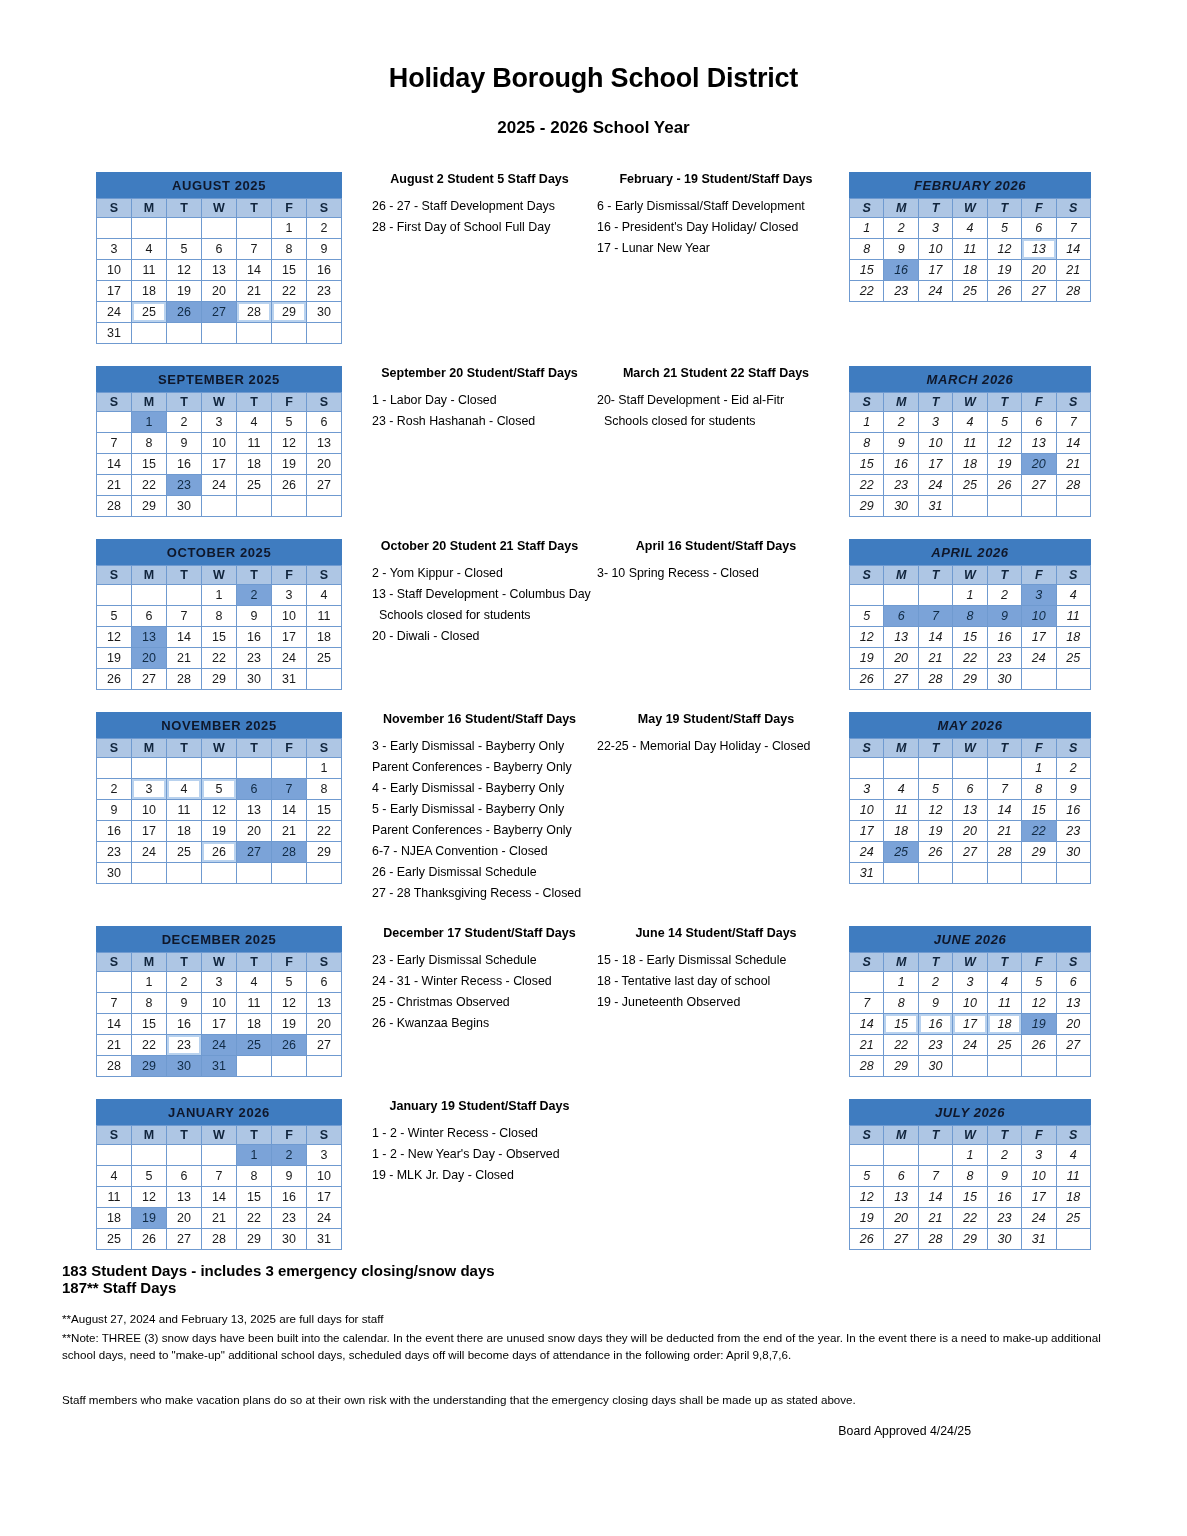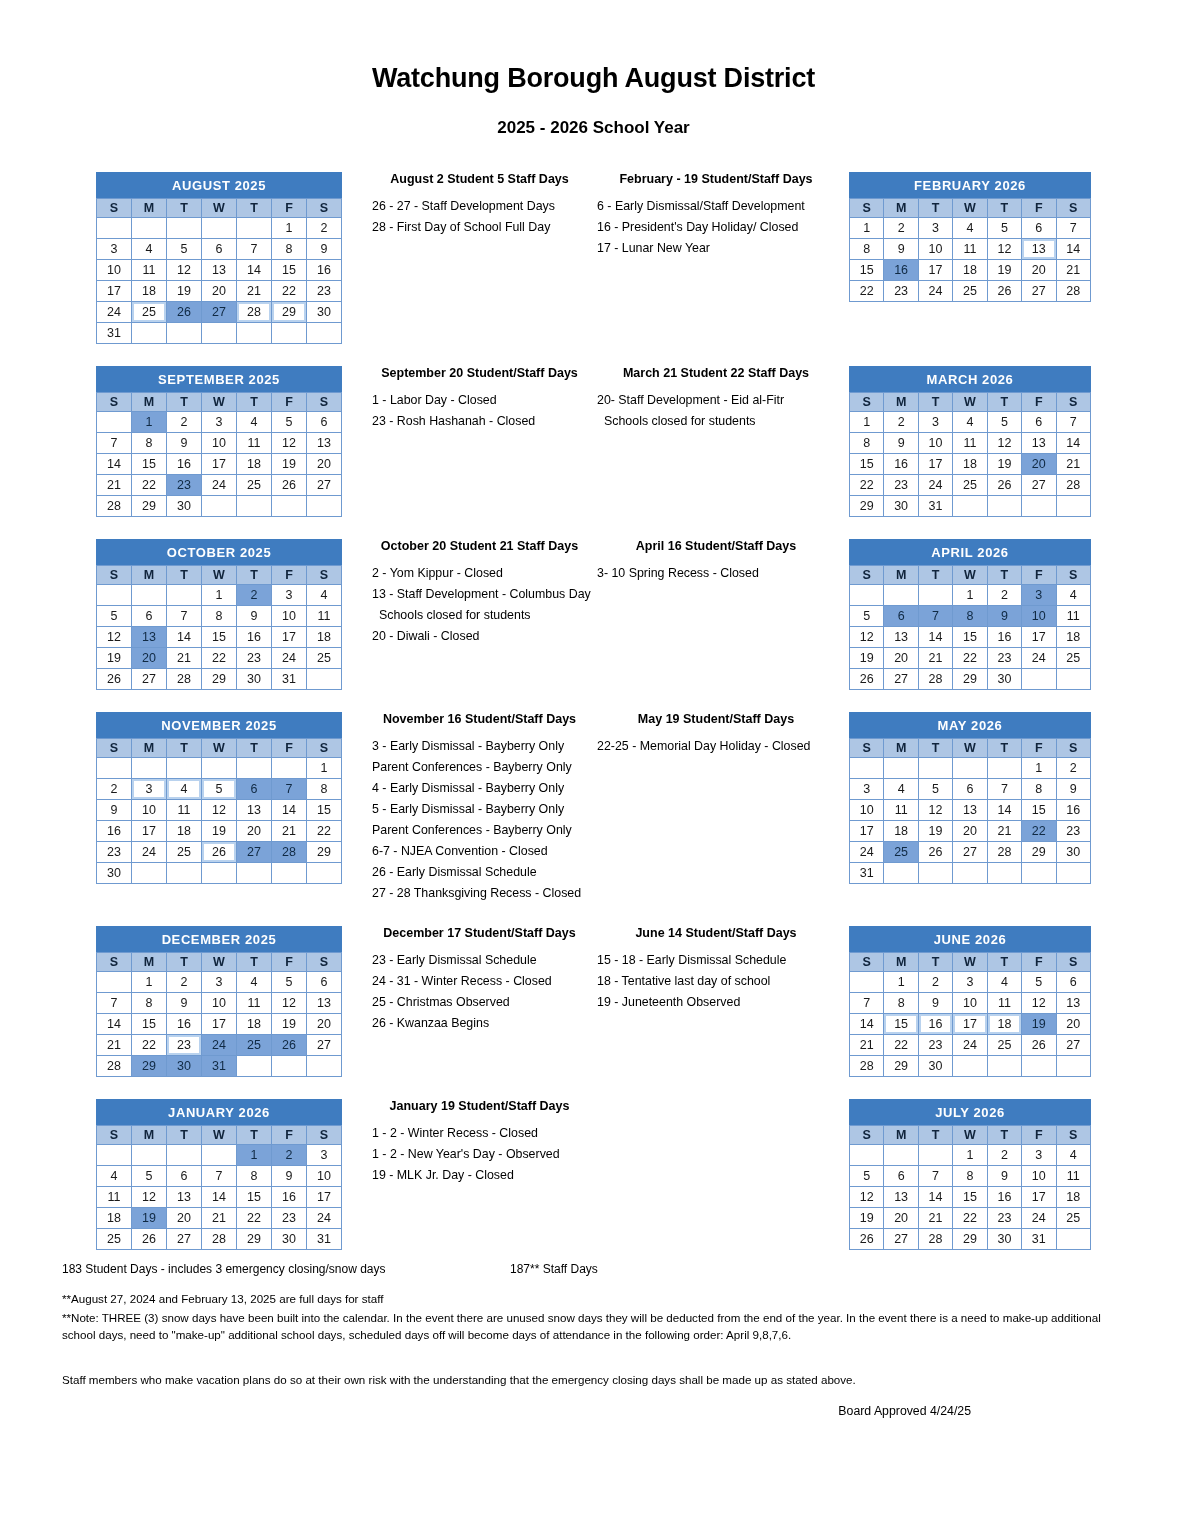--- a/index.html
+++ b/index.html
@@ -34,33 +34,33 @@
     padding: 0 90px 0 96px;
   }
   .band {
     display: flex;
     align-items: flex-start;
     width: 1001px;
   }
   .col-cal-left  { width: 246px; flex: 0 0 246px; }
   .col-notes-1   { width: 245px; flex: 0 0 245px; padding-left: 30px; }
   .col-notes-2   { width: 248px; flex: 0 0 248px; padding-left: 10px; }
-  .col-cal-right { width: 242px; flex: 0 0 242px; margin-left: 14px; }
+  .col-cal-right { width: 242px; flex: 0 0 242px; margin-left: 14px; font-style: italic; }
 
   
   table.cal {
     border-collapse: collapse;
     width: 100%;
     table-layout: fixed;
     font-size: 12px;
   }
   table.cal caption {
     caption-side: top;
     background: #3f7cc0;
-    color: #ffffff;
+    color: #0f172a;
     font-weight: bold;
     font-size: 13px;
     letter-spacing: 0.6px;
     padding: 5px 0 5px;
     border: 1px solid #3f7cc0;
     border-bottom: none;
   }
   table.cal th {
     background: #aec6e4;
     color: #10243c;
@@ -106,23 +106,24 @@
   .notes-line.indent { padding-left: 7px; }
 
   
   .footer {
     position: absolute;
     left: 0; right: 0;
     top: 1262px;
     padding: 0 60px 0 62px;
   }
   .footer-row1 {
-    font-size: 12px;
-    font-weight: normal;
+    font-size: 15px;
+    font-weight: bold;
     display: flex;
+    flex-direction: column;
   }
   .footer-row1 .fr-a { width: 448px; }
   .footnote {
     font-size: 11.6px;
     line-height: 17px;
     margin-top: 14px;
   }
   .footnote.tight { margin-top: 2px; }
   .footnote-block { margin-top: 28px; }
   .board {
@@ -131,21 +132,21 @@
     font-weight: normal;
     margin-top: 16px;
     padding-right: 156px;
   }
   .spacer-row { height: 22px; }
 </style>
 </head>
 <body>
 
 <div class="header">
-  <div class="title">Watchung Borough August District</div>
+  <div class="title">Holiday Borough School District</div>
   <div class="subtitle">2025 - 2026 School Year</div>
 </div>
 
 <div class="sheet">
 
   <div class="band">
     <div class="col-cal-left">
         <table class="cal">
           <caption>AUGUST 2025</caption>
           <thead>

